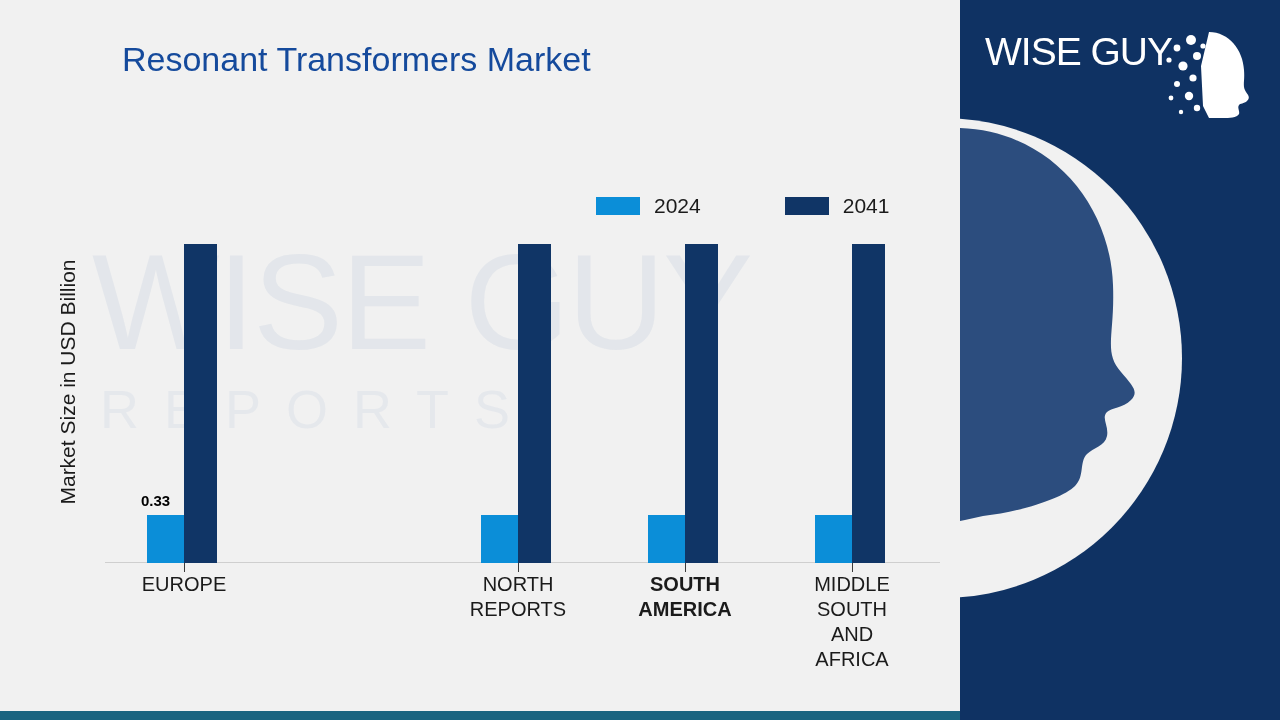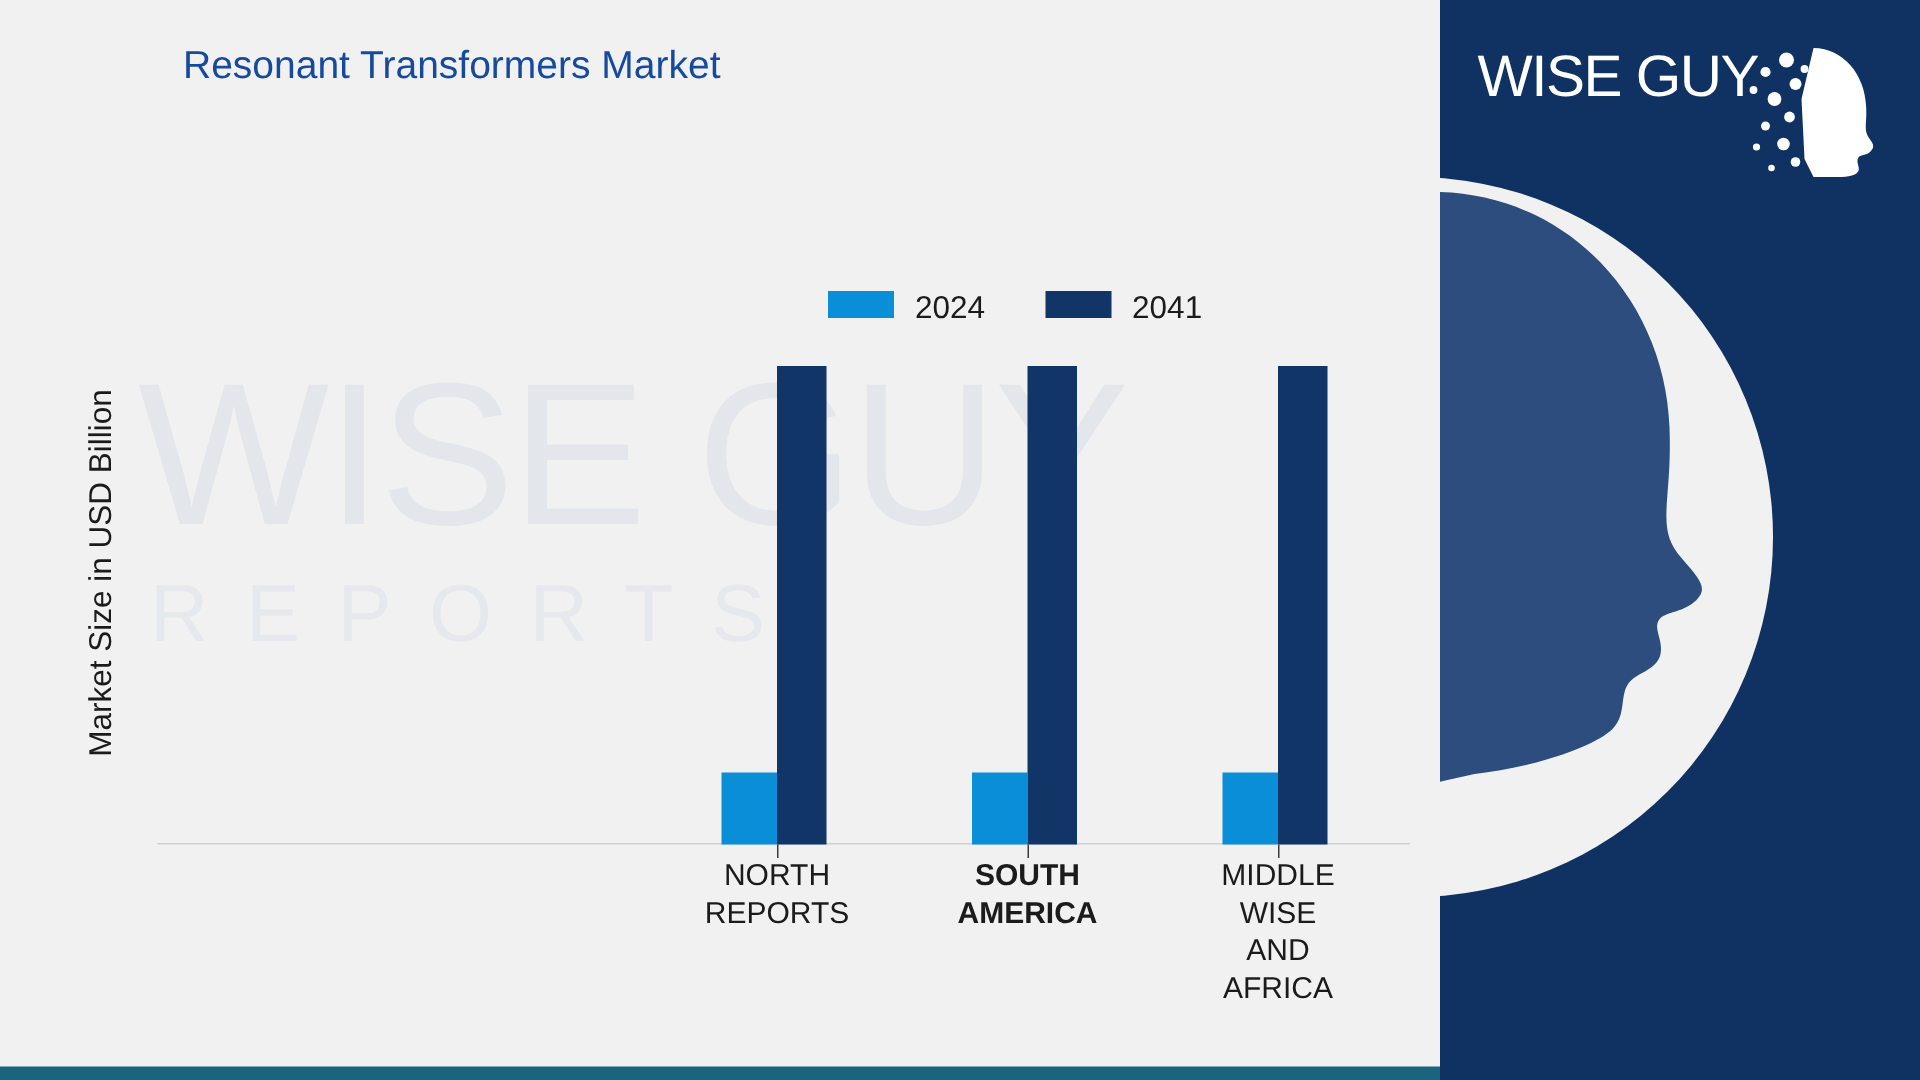--- a/index.html
+++ b/index.html
@@ -69,32 +69,32 @@
   }
   .wm-reports {
     font-family:"Liberation Sans", sans-serif;
     font-size:54px; font-weight:400; letter-spacing:25px;
     color:#e4e7ec; opacity:.85; line-height:62px; white-space:nowrap;
     margin-left:8px;
   }
 
   
   .title {
-    position:absolute; left:122px; top:28px;
-    font-family:"Liberation Sans", sans-serif;
-    font-size:26px; font-weight:400; color:#154a9c;
+    position:absolute; left:122px; top:40px;
+    font-family:"Liberation Sans", sans-serif;
+    font-size:34px; font-weight:400; color:#154a9c;
     white-space:nowrap; z-index:5;
   }
 
   
   .legend {
     position:absolute; left:552px; top:194px;
     display:flex; align-items:center; gap:40px; z-index:5;
   }
-  .legend-item { display:flex; align-items:flex-start; gap:14px; }
+  .legend-item { display:flex; align-items:center; gap:14px;margin-left:44px; }
   .legend-swatch { width:44px; height:18px; }
   .legend-label {
     font-family:"Liberation Sans", sans-serif;
     font-size:21px; color:#1b1b1b;
   }
 
   
   .y-axis-title {
     position:absolute; left:-112px; top:370px;
     width:360px; text-align:center;
@@ -157,20 +157,29 @@
     <div class="legend-item">
       <span class="legend-swatch" style="background:#103566"></span>
       <span class="legend-label">2041</span>
     </div>
   </div>
 
   <div class="y-axis-title">Market Size in USD Billion</div>
 
   <div class="plot" id="plot">
     <div class="baseline"></div>
+  <div class="group" style="left: 42px; width: 74px;">
+        <span class="value-label" style="left: -6px; bottom: 54px;">0.33</span>
+        <div class="bars">
+          <span class="bar s0" title="2024: 0.33" style="width: 37px; height: 48px;"></span>
+          <span class="bar s1" title="2032: 2.2" style="width: 33px; height: 319px;"></span>
+        </div>
+        <span class="tick" style="left: 37px;"></span>
+        <div class="cat-label" style="left: -45px; width: 164px;">EUROPE</div>
+      </div>
       <div class="group" style="left: 376px; width: 74px;">
         <div class="bars">
           <span class="bar s0" title="2024: 0.33" style="width: 37px; height: 48px;"></span>
           <span class="bar s1" title="2032: 2.2" style="width: 33px; height: 319px;"></span>
         </div>
         <span class="tick" style="left: 37px;"></span>
         <div class="cat-label" style="left: -45px; width: 164px;">NORTH
 REPORTS</div>
       </div>
       <div class="group" style="left: 543px; width: 74px; font-weight: bold;">
@@ -182,21 +191,21 @@
         <div class="cat-label" style="left: -45px; width: 164px;">SOUTH
 AMERICA</div>
       </div>
       <div class="group" style="left: 710px; width: 74px;">
         <div class="bars">
           <span class="bar s0" title="2024: 0.33" style="width: 37px; height: 48px;"></span>
           <span class="bar s1" title="2032: 2.2" style="width: 33px; height: 319px;"></span>
         </div>
         <span class="tick" style="left: 37px;"></span>
         <div class="cat-label" style="left: -45px; width: 164px;">MIDDLE
-WISE
+SOUTH
 AND
 AFRICA</div>
       </div>
     </div>
 
   <div class="right-panel">
     <div class="panel-circle"></div>
 
     <svg class="panel-face" viewBox="0 0 260 420">
       <path d="M30,8 C120,8 185,80 188,165 C190,215 178,232 196,252

